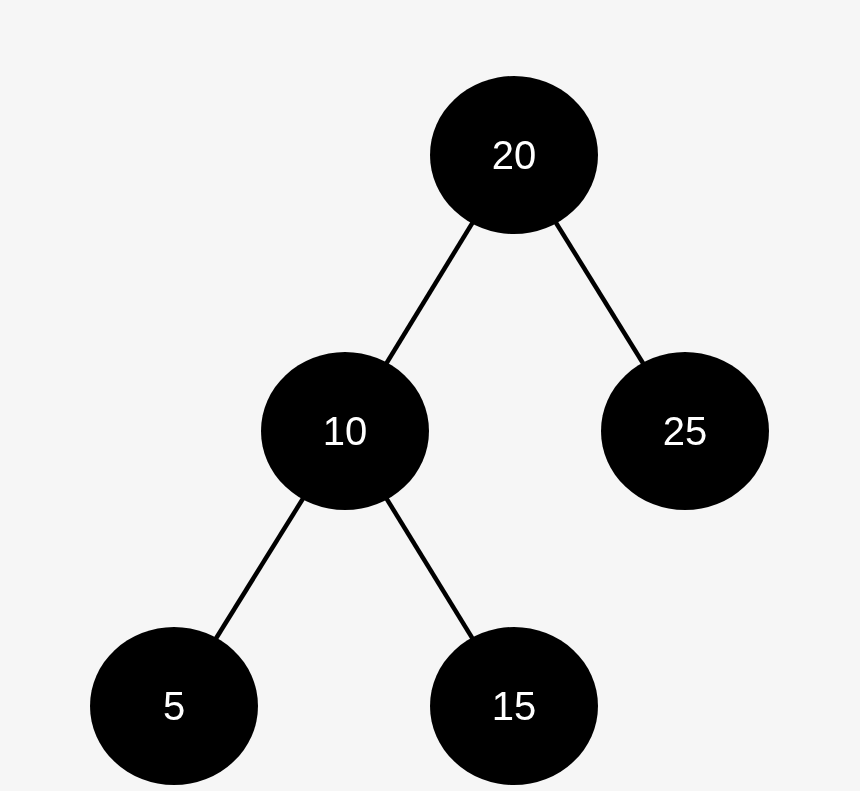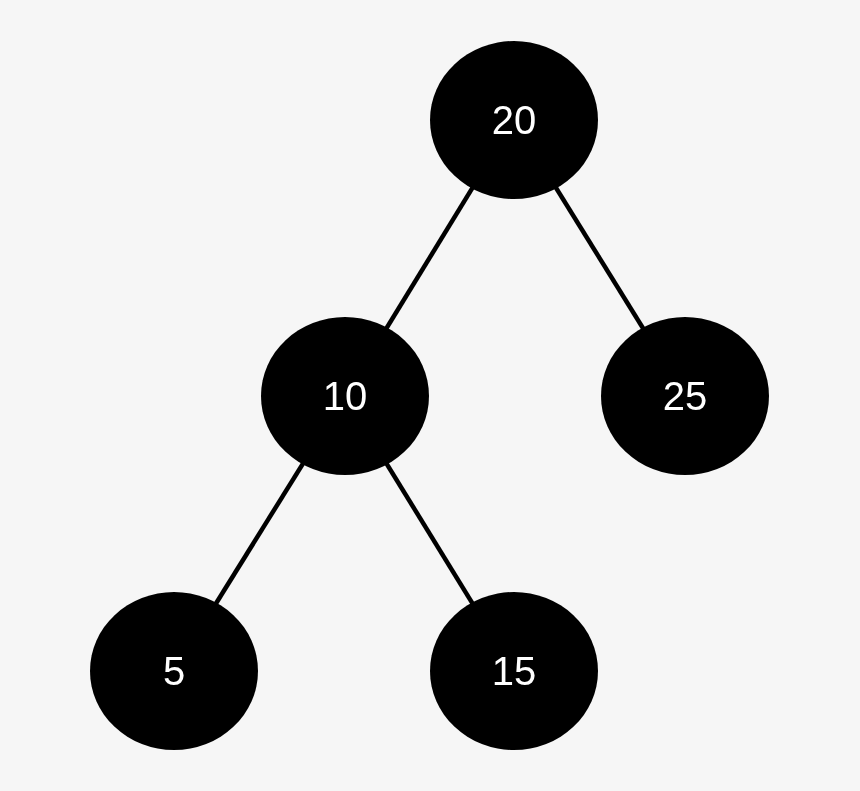--- a/index.html
+++ b/index.html
@@ -10,20 +10,21 @@
     width: 860px;
     height: 791px;
     background: #f6f6f6;
     font-family: "Liberation Sans", "DejaVu Sans", sans-serif;
     overflow: hidden;
   }
   .stage {
     width: 860px;
     height: 636px;
     position: relative;
+    margin-top: 35px;
   }
   svg {
     display: block;
   }
   .node-label {
     font-family: "Liberation Sans", "DejaVu Sans", sans-serif;
     font-size: 40px;
     font-weight: 400;
   }
 </style>

